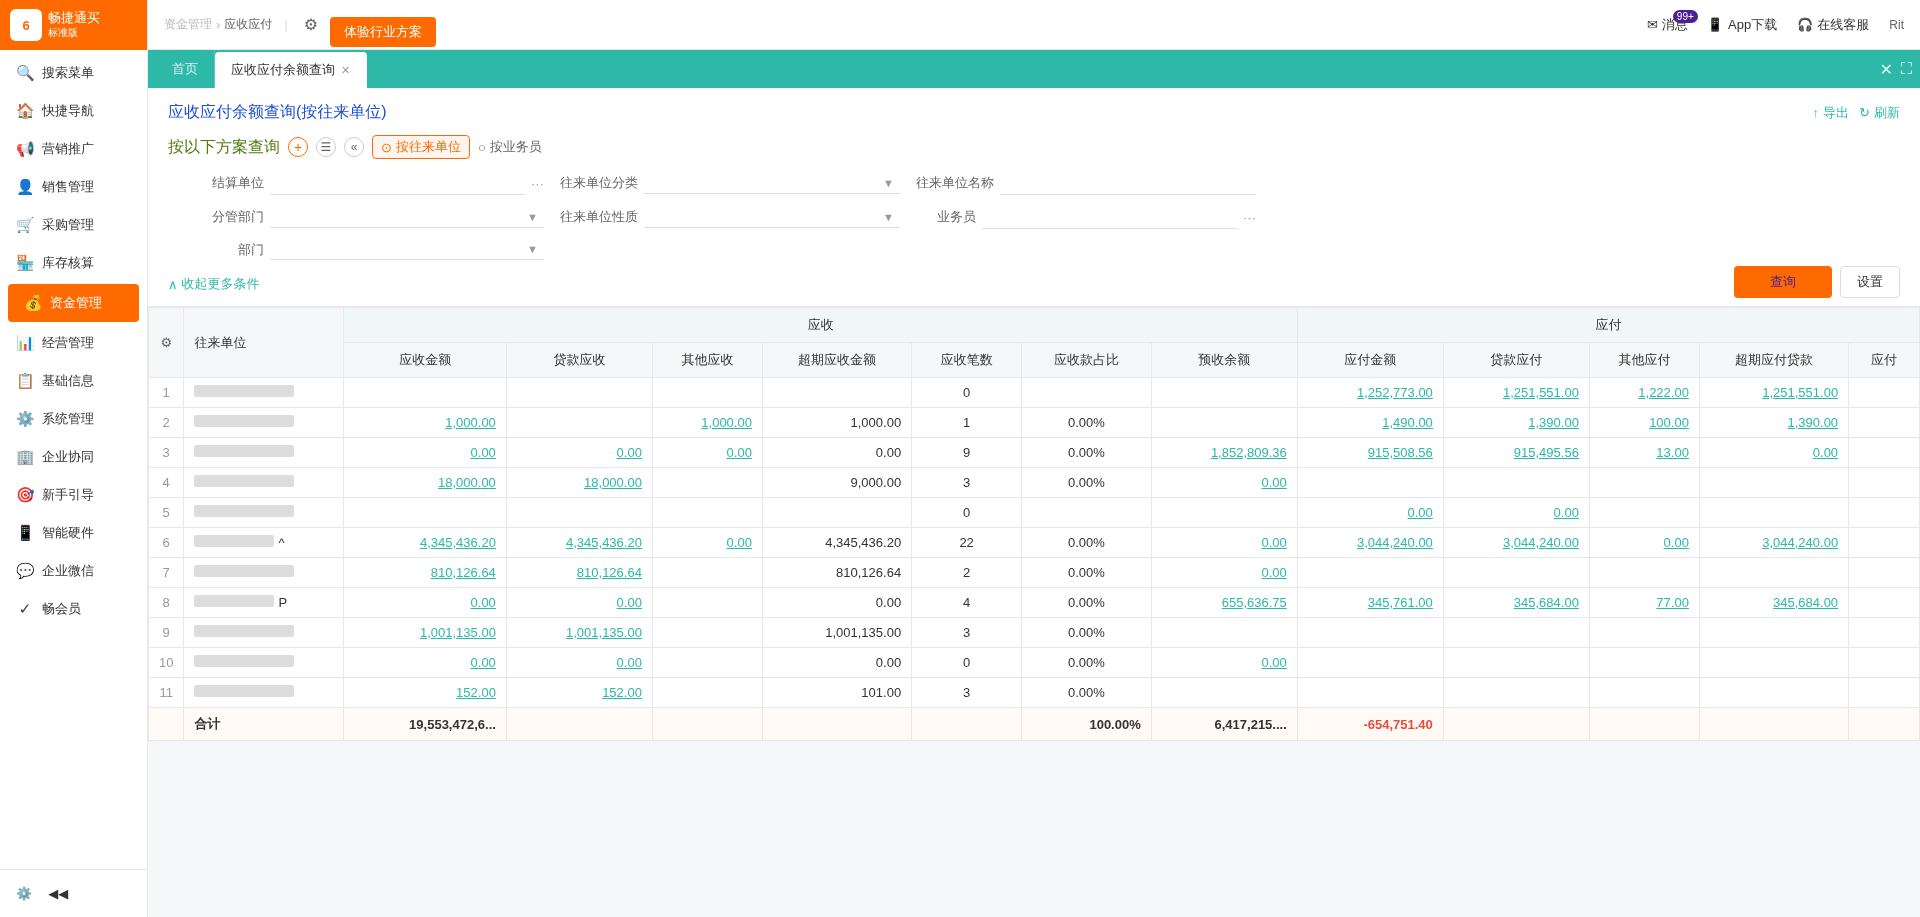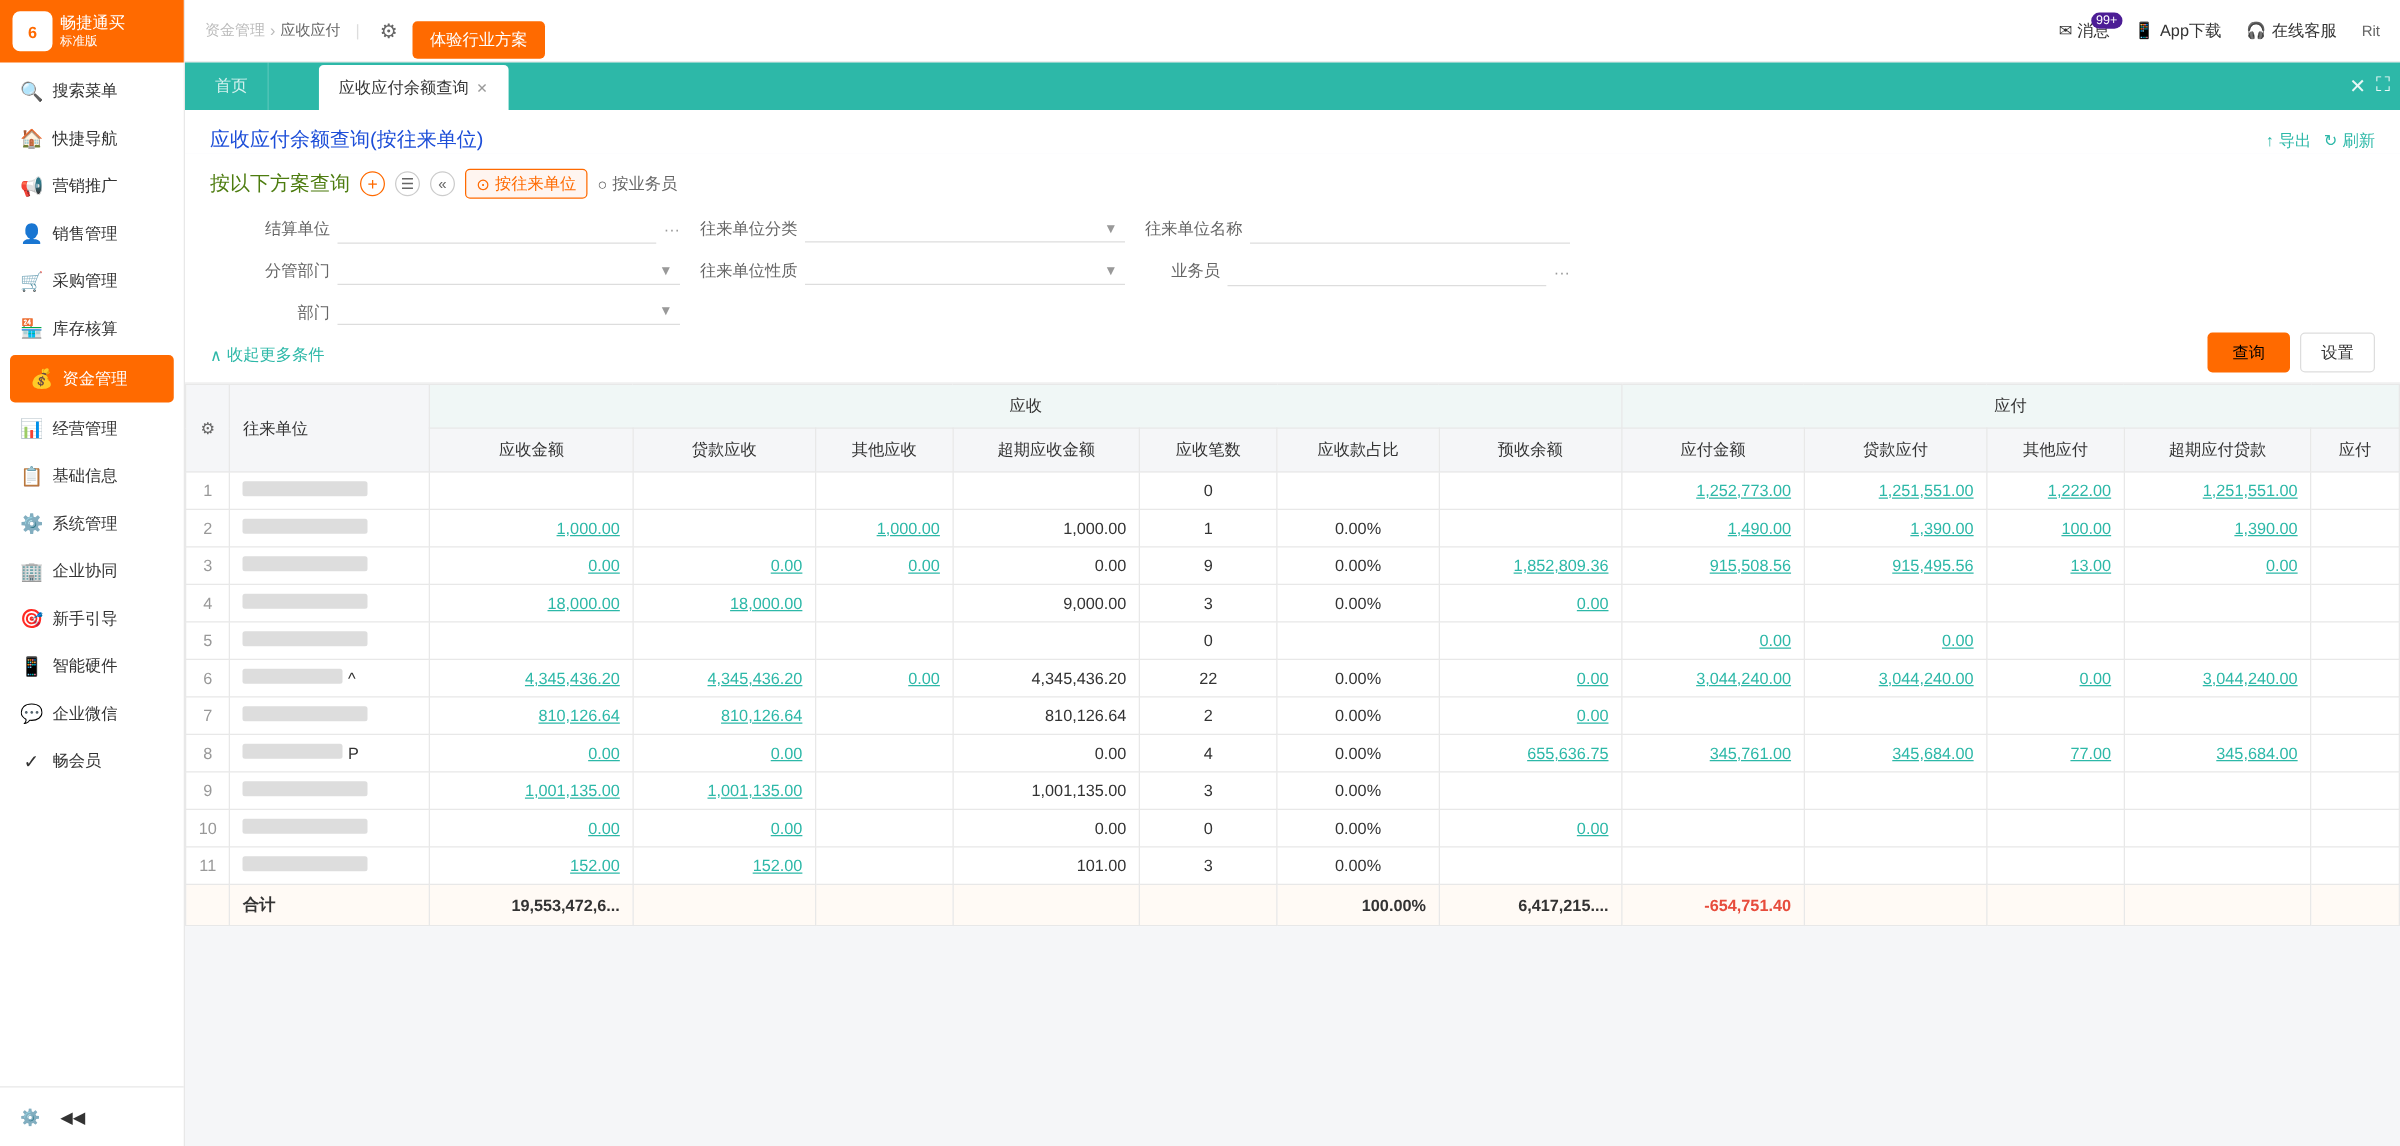--- a/index.html
+++ b/index.html
@@ -88,21 +88,21 @@
       background: #2db8a8;
       display: flex; align-items: center;
       height: 38px; flex-shrink: 0;
       padding: 0 8px;
     }
     .tab-item {
       padding: 0 16px; height: 38px; display: flex; align-items: center; gap: 6px;
       cursor: pointer; color: rgba(255,255,255,0.8); font-size: 13px;
       border-right: 1px solid rgba(255,255,255,0.2);
     }
-    .tab-item.active { background: #fff; color: #333; border-radius: 4px 4px 0 0; margin-top: 2px; height: 36px; margin-left: 40px; }
+    .tab-item.active { background: #fff; color: #333; border-radius: 4px 4px 0 0; margin-top: 2px; height: 36px; }
     .tab-close { font-size: 11px; color: #999; cursor: pointer; }
     .tab-actions { margin-left: auto; display: flex; gap: 8px; }
     .tab-action-btn { color: rgba(255,255,255,0.9); cursor: pointer; font-size: 16px; }
 
     
     .content { flex: 1; overflow: auto; background: #f5f6f8; }
 
     
     .page-header {
       background: #fff;
@@ -160,22 +160,22 @@
       font-size: 13px; background: transparent; display: flex; align-items: center;
       justify-content: space-between; cursor: pointer;
     }
     .filter-dropdown-arrow { color: #999; font-size: 11px; }
     .collapse-btn {
       display: flex; align-items: center; gap: 4px;
       color: #2db8a8; cursor: pointer; font-size: 12px;
       justify-content: center; margin-top: 4px;
     }
     .btn-query {
-      background: #ff6a00; color: #000000; border: none; border-radius: 4px;
-      padding: 6px 20px; cursor: pointer; font-size: 13px;
+      background: #ff6a00; color: #4c1d95; border: none; border-radius: 4px;
+      padding: 6px 36px; cursor: pointer; font-size: 13px;
     }
     .btn-settings {
       background: #fff; color: #333; border: 1px solid #ddd; border-radius: 4px;
       padding: 6px 16px; cursor: pointer; font-size: 13px;
     }
 
     
     .table-container {
       margin: 0; background: #fff; overflow: auto;
     }

